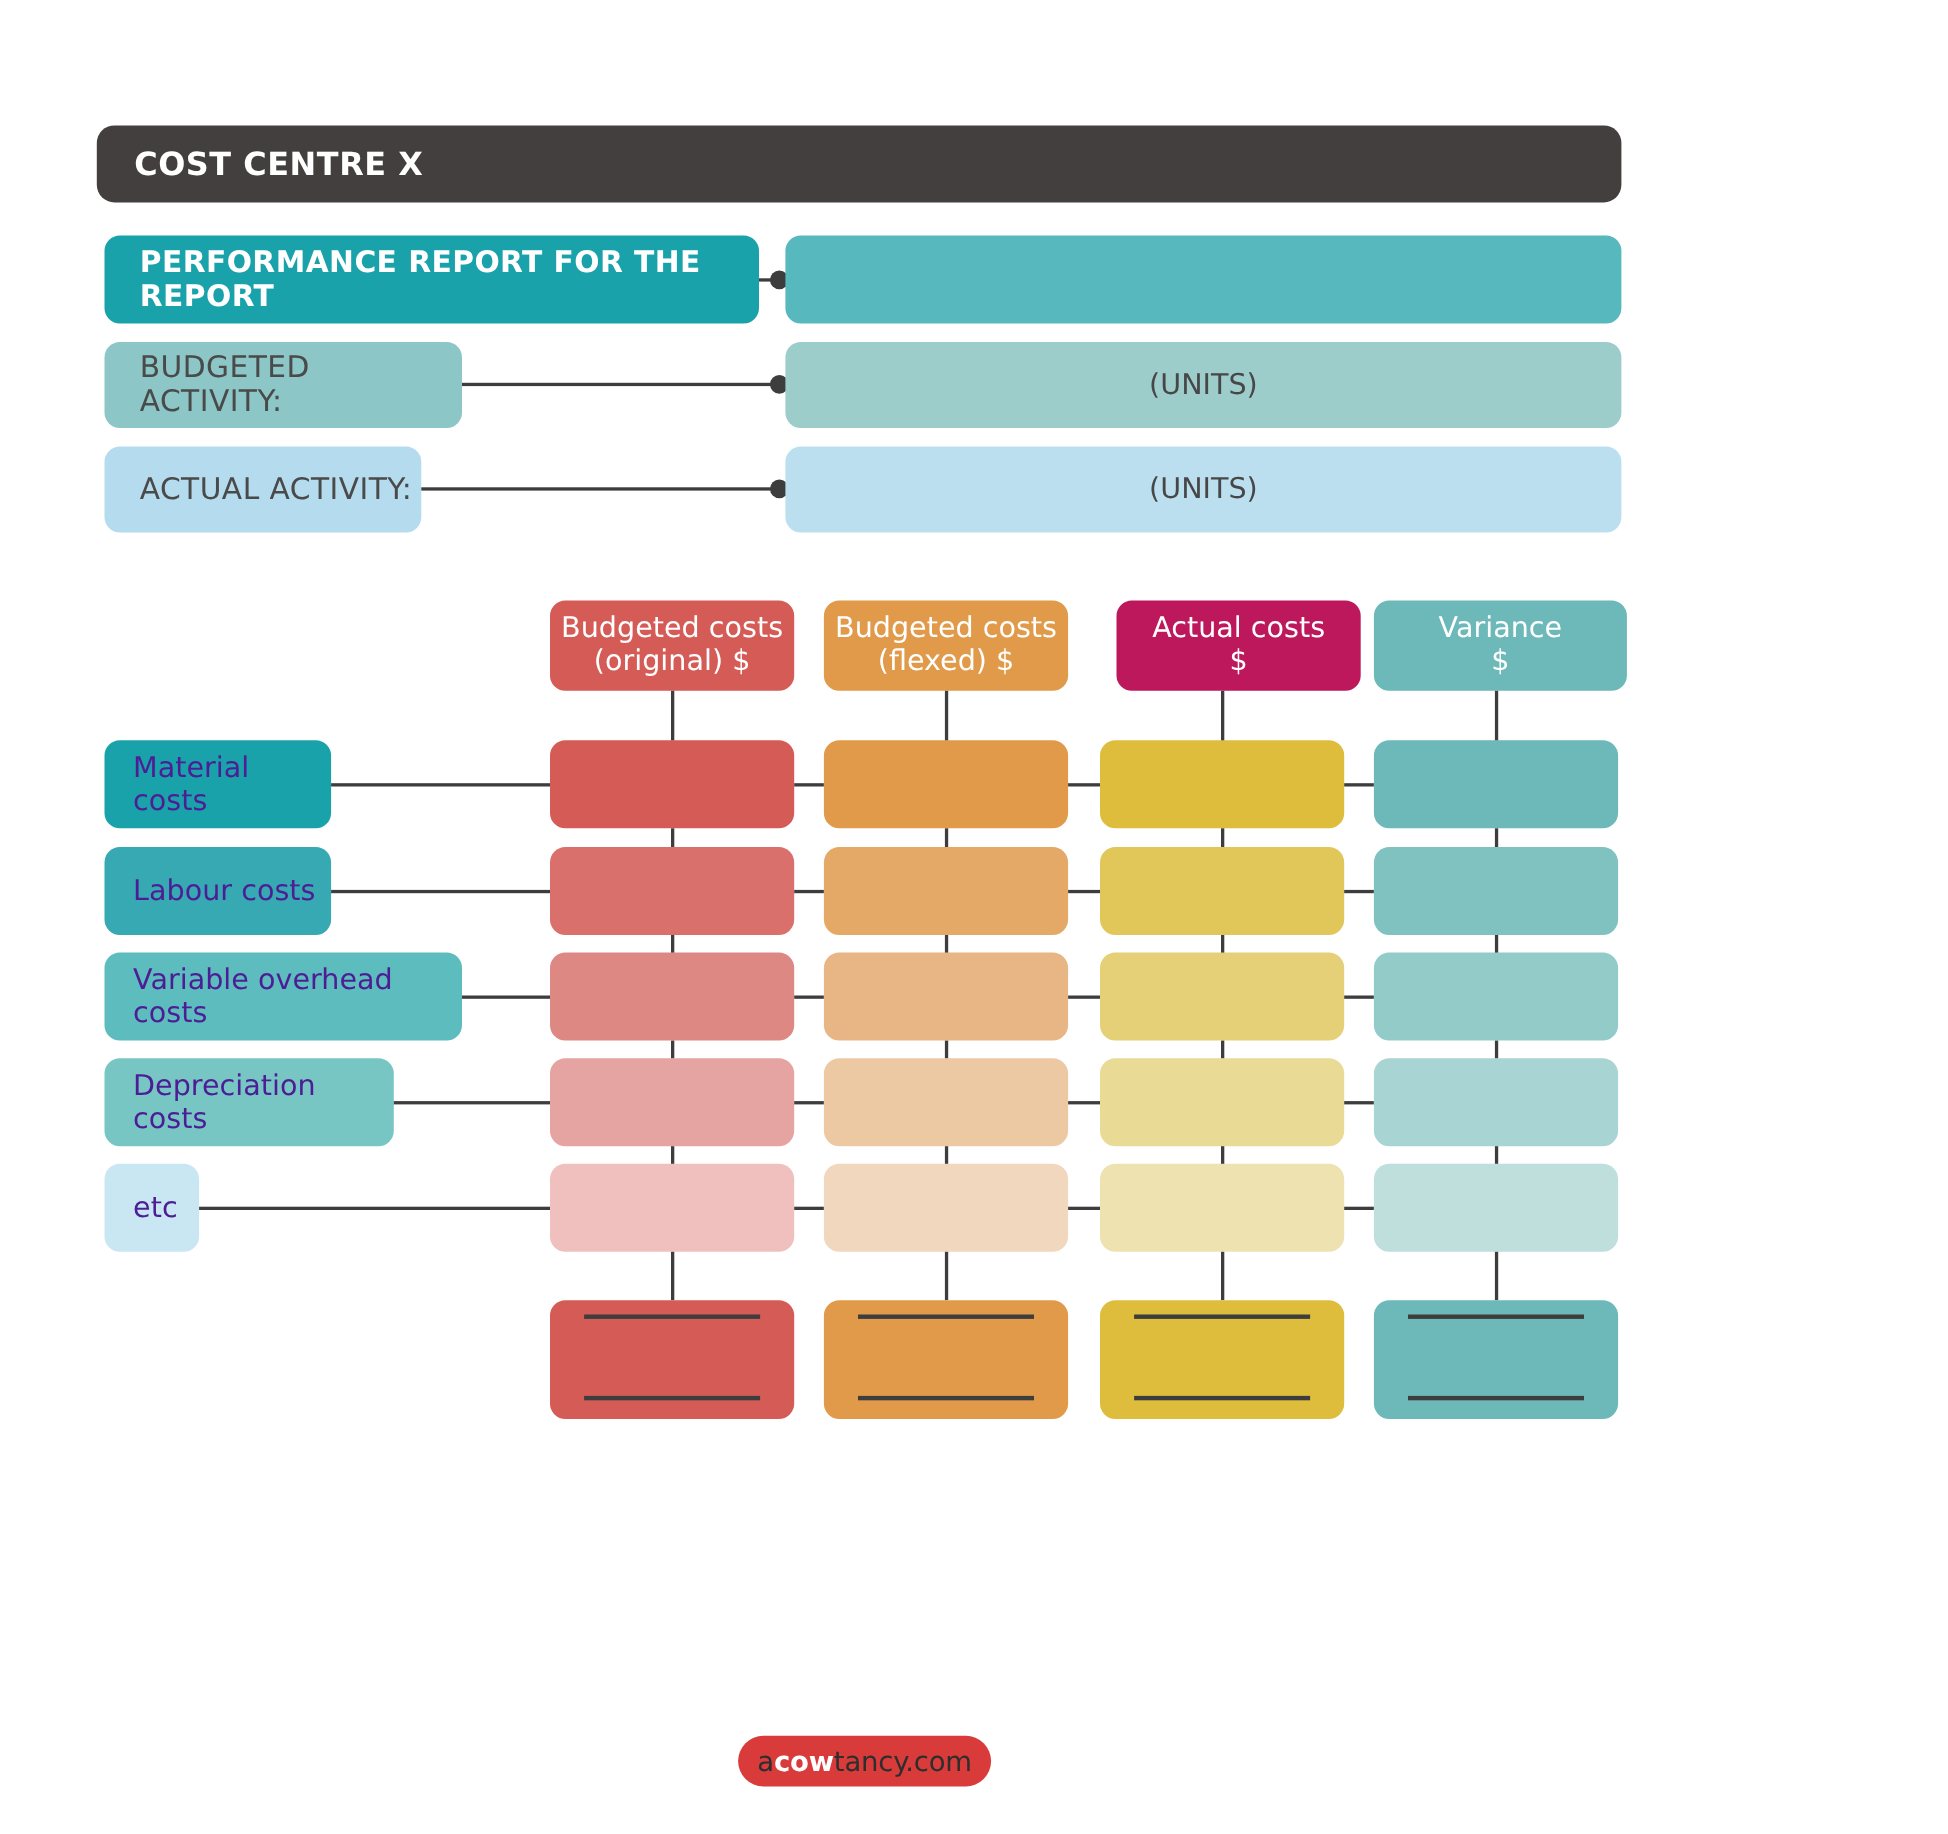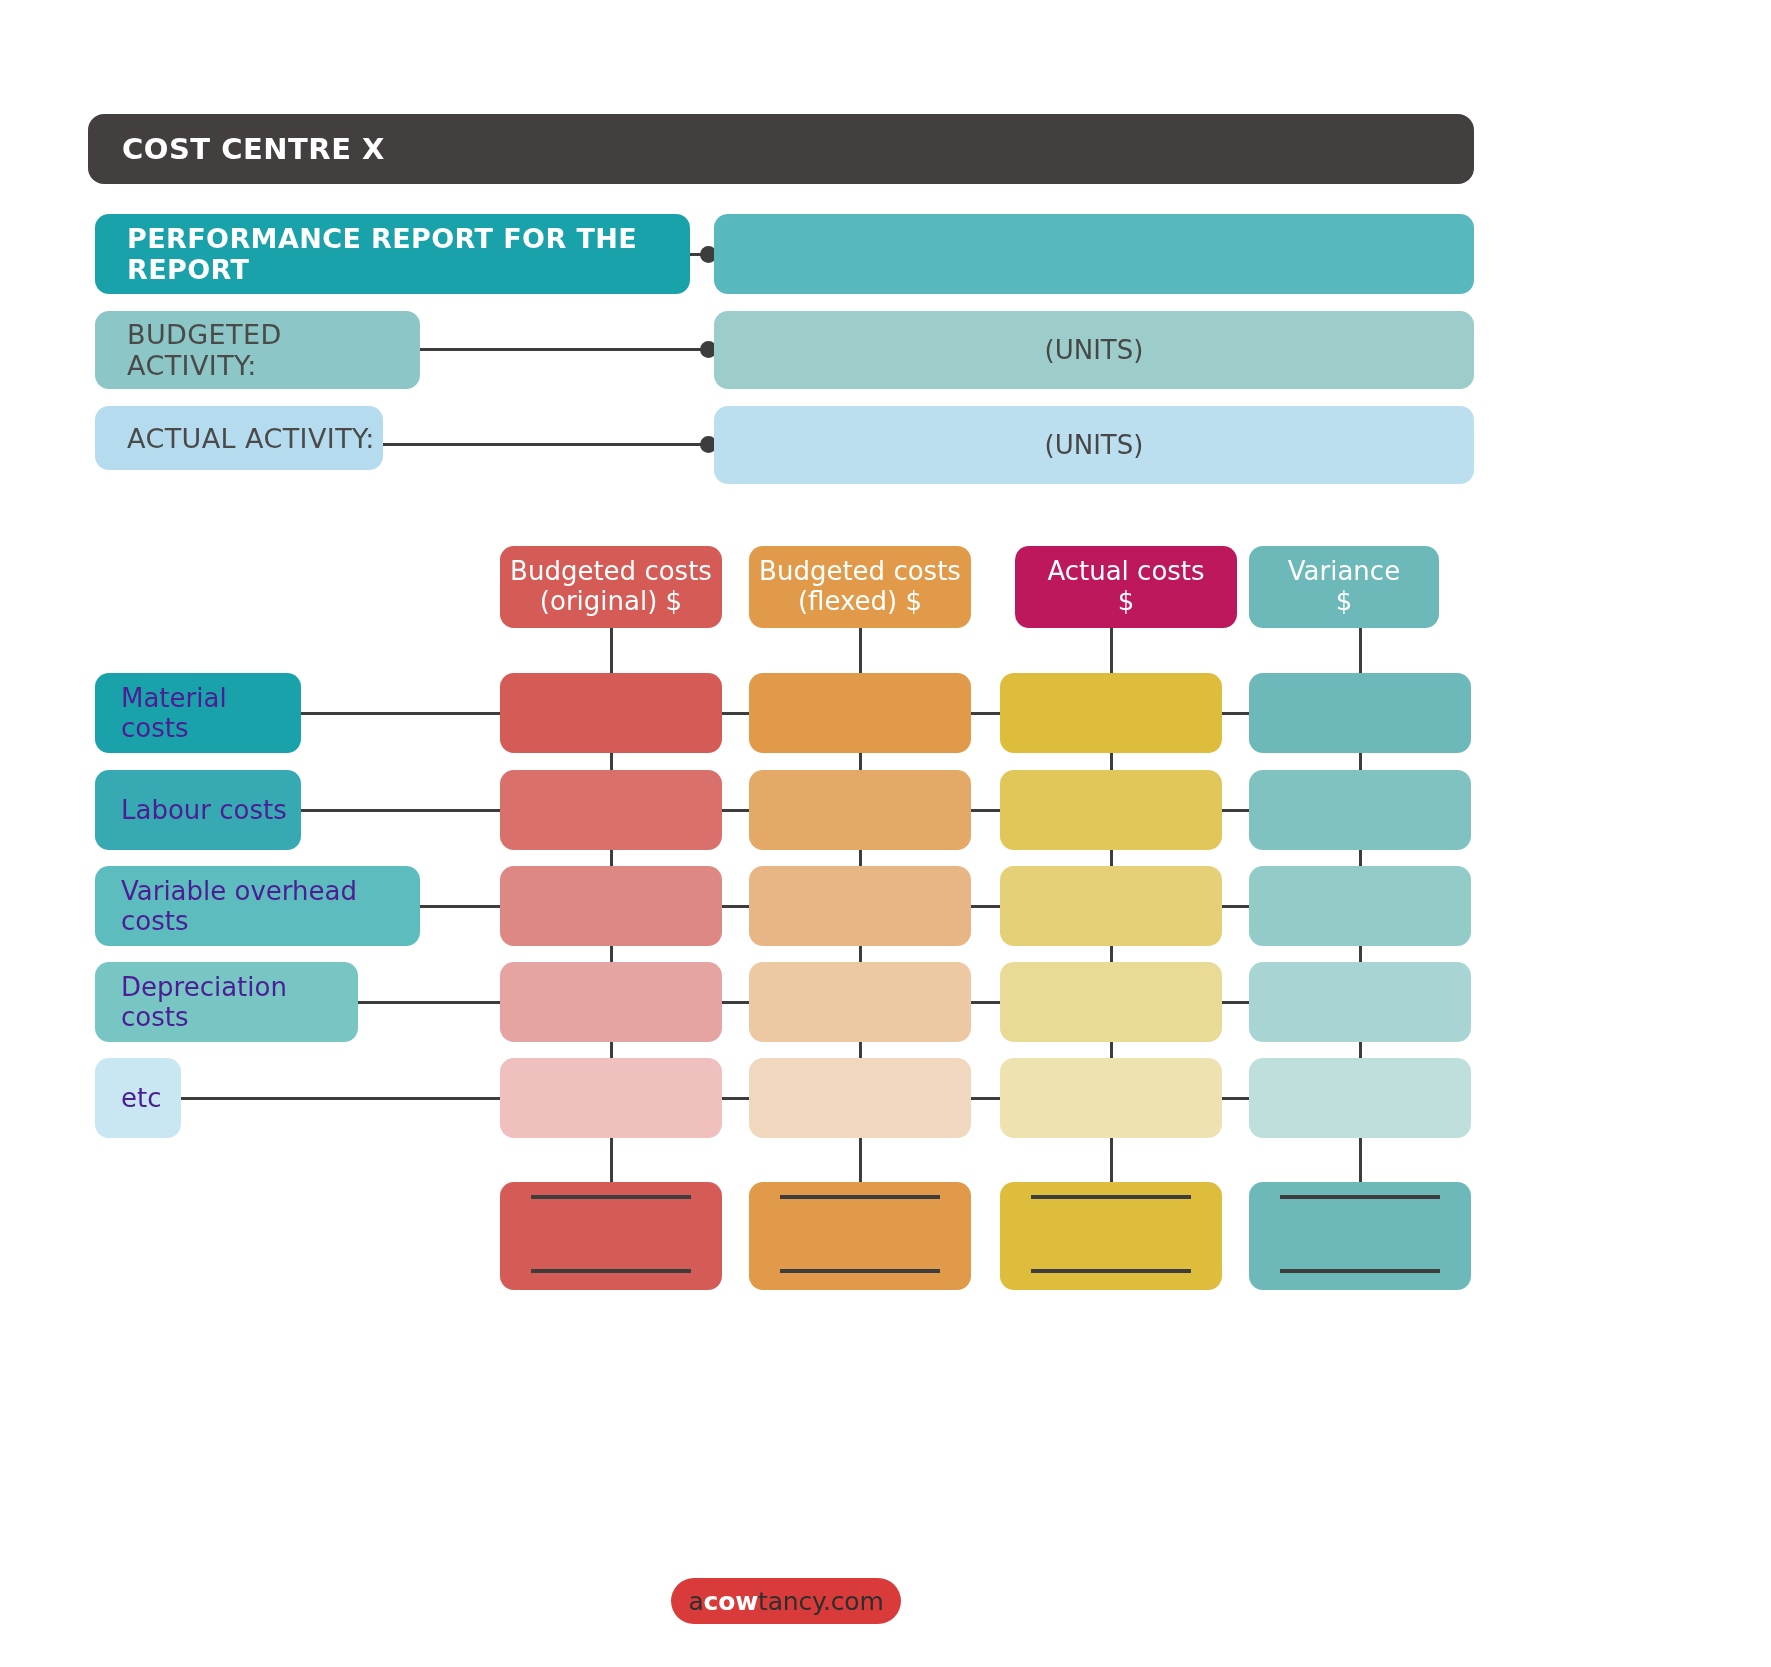--- a/index.html
+++ b/index.html
@@ -78,21 +78,21 @@
     left: 95px; top: 311px; width: 325px; height: 78px;
     background: #8cc6c6;
   }
   .m2-label .txt { color: #4a4a4a; font-weight: 400; }
   .m2-value {
     left: 714px; top: 311px; width: 760px; height: 78px;
     background: #9ccdcb;
   }
 
   .m3-label {
-    left: 95px; top: 406px; width: 288px; height: 64px;
+    left: 95px; top: 406px; width: 288px; height: 78px;
     background: #b5dcee;
   }
   .m3-label .txt { color: #4a4a4a; font-weight: 400; }
   .m3-value {
     left: 714px; top: 406px; width: 760px; height: 78px;
     background: #bcdff0;
   }
 
   
   .conn {
@@ -220,21 +220,21 @@
 (original) $</span>
       </div>
       <div class="pill col-head" style="left: 749px; top: 546px; width: 222px; height: 82px; background: rgb(224, 154, 74);">
         <span class="txt">Budgeted costs
 (flexed) $</span>
       </div>
       <div class="pill col-head" style="left: 1000px; top: 546px; width: 222px; height: 82px; background: #be185d; margin-left: 15px;">
         <span class="txt">Actual costs
 $</span>
       </div>
-      <div class="pill col-head" style="left: 1249px; top: 546px; width: 190px; height: 82px; background: rgb(109, 184, 184);">
+      <div class="pill col-head" style="left: 1249px; top: 546px; width: 230px; height: 82px; background: rgb(109, 184, 184);">
         <span class="txt">Variance
 $</span>
       </div>
       <div class="pill row-label" style="left: 95px; top: 673px; width: 206px; height: 80px; background: rgb(26, 162, 171);">
         <span class="txt">Material costs</span>
       </div>
       <div class="conn" style="left: 301px; top: 712px; width: 199px;"></div>
       <div class="pill cell" style="left: 500px; top: 673px; width: 222px; height: 80px; background: rgb(213, 91, 86);"></div>
       <div class="conn" style="left: 722px; top: 712px; width: 27px;"></div>
       <div class="pill cell" style="left: 749px; top: 673px; width: 222px; height: 80px; background: rgb(224, 154, 74);"></div>

